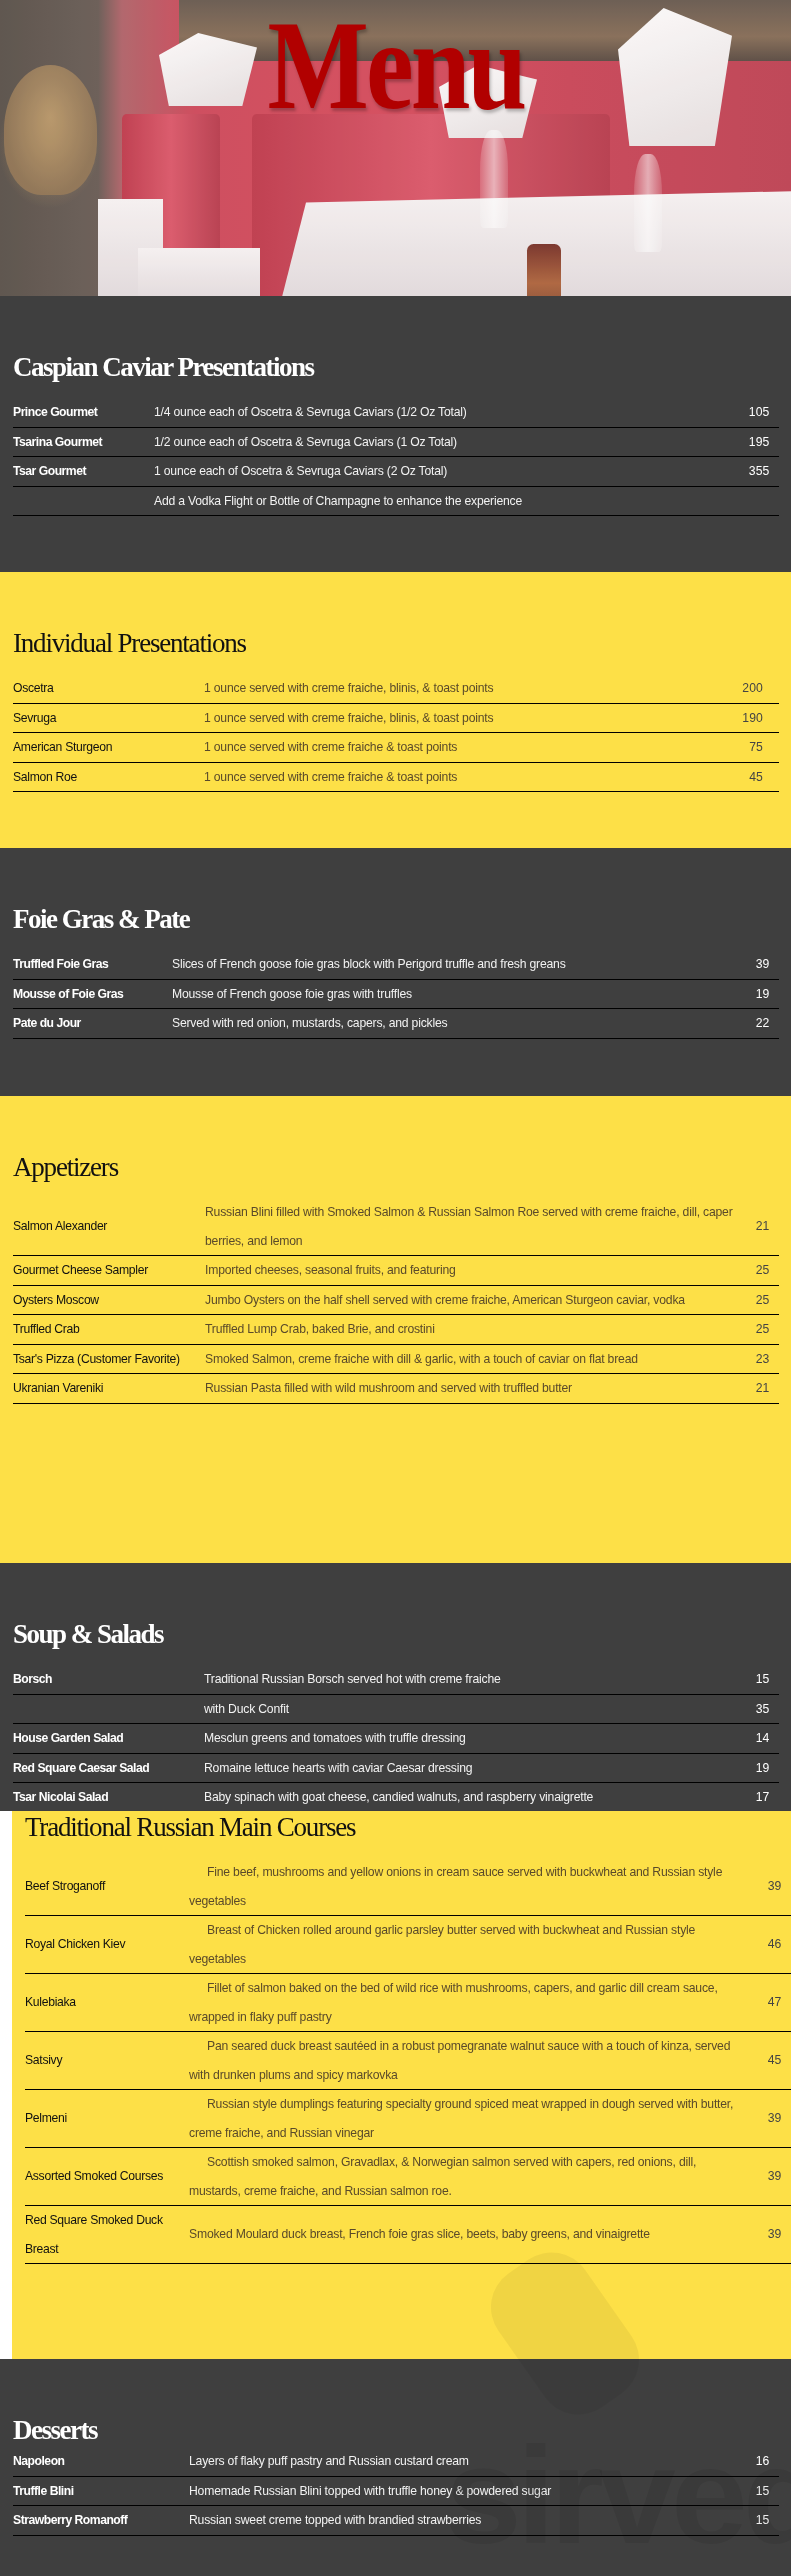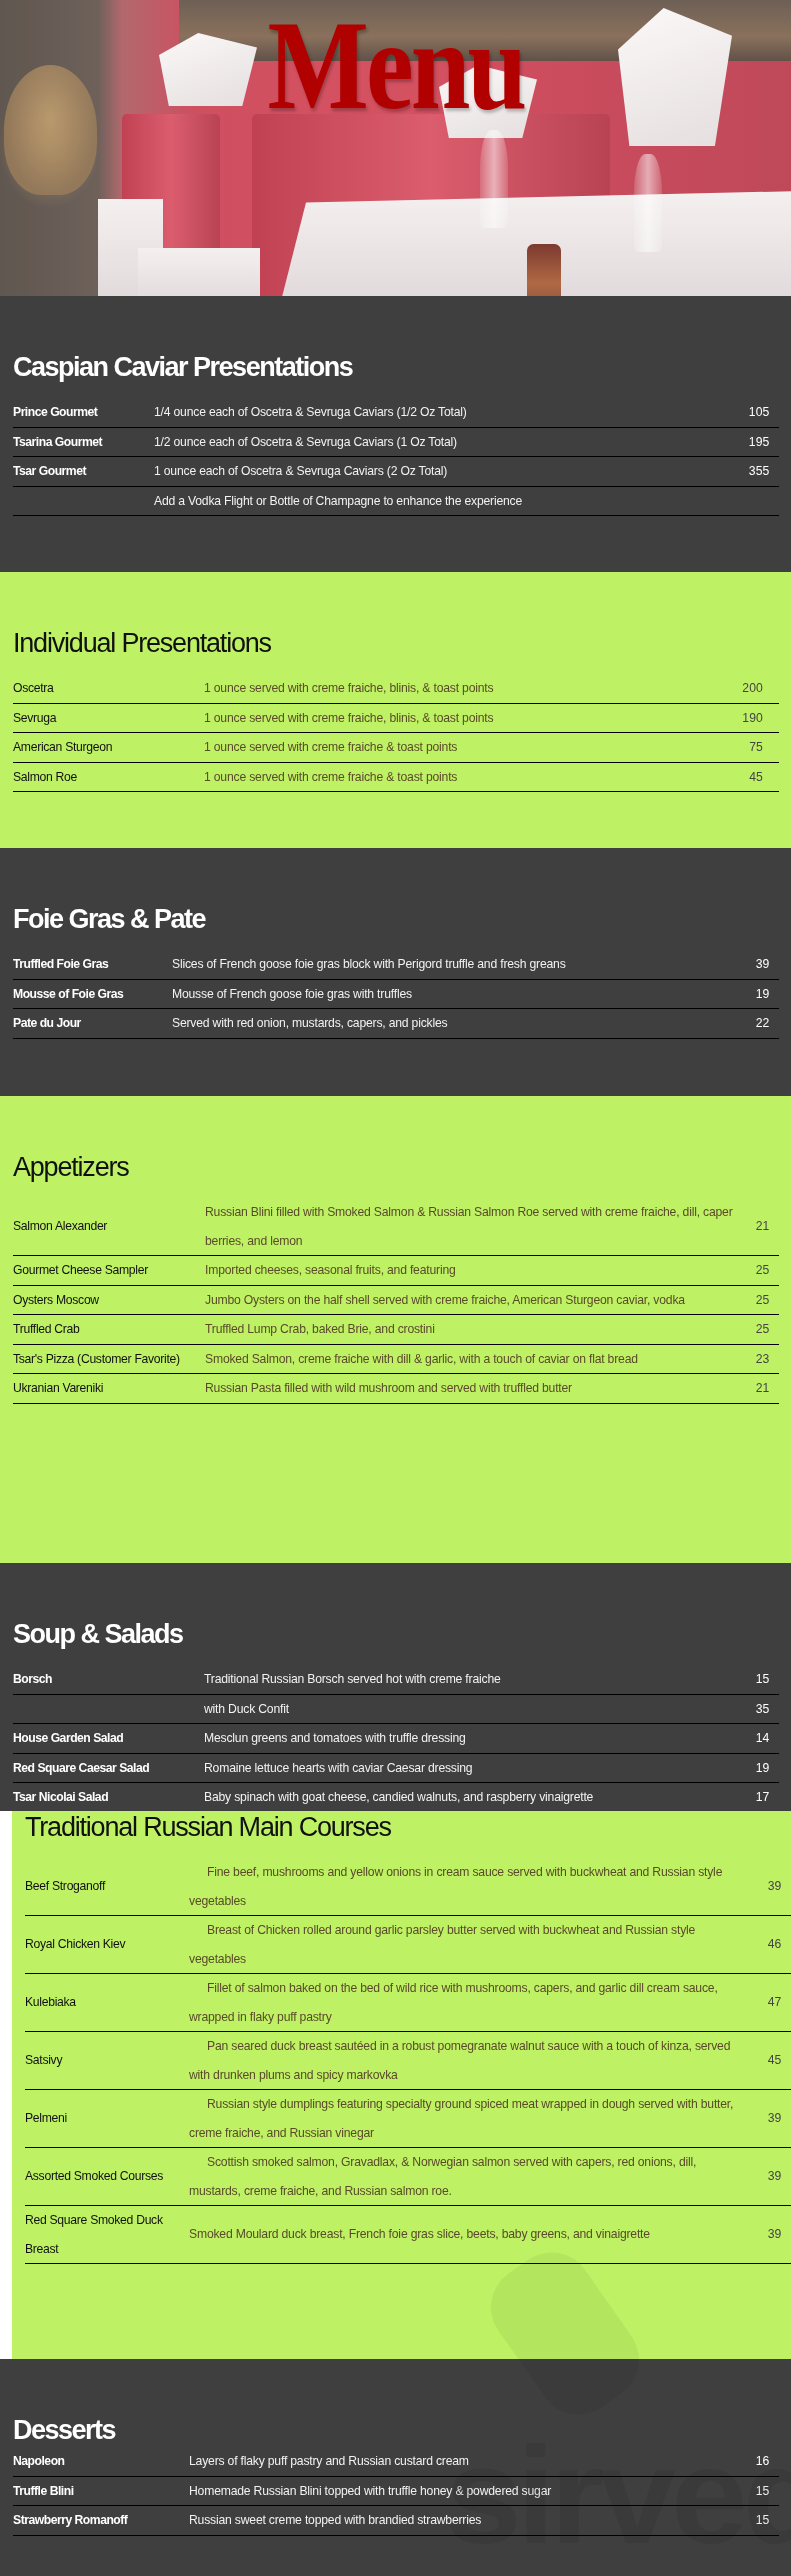--- a/index.html
+++ b/index.html
@@ -29,23 +29,23 @@
   .hero-title {
     position: absolute; left: 0; right: 0; top: 4.1px; text-align: center;
     font-family: "Liberation Serif", serif; font-weight: bold;
     font-size: 122px; line-height: 122px; color: #b10000;
     letter-spacing: -3.3px; transform: scaleX(0.88) scaleY(1.05);
     text-shadow: 1.6px 2.4px 3.3px rgba(0,0,0,0.25);
   }
 
   .section { position: relative; width: 792px; padding: 0 13px; }
   .section.dark { background: #3f3f3f; color: #fff; }
-  .section.light { background: #bef264; color: #111; }
+  .section.light { background: #fde047; color: #111; }
   .section-title {
-    font-family: Liberation Sans, sans-serif; font-weight: normal;
+    font-family: Liberation Serif, serif; font-weight: normal;
     font-size: 27px; letter-spacing: -1.2px; line-height: 33px;
   }
   .section.dark .section-title { font-weight: bold; letter-spacing: -1.5px; }
   .menu-table { width: 766px; border-collapse: collapse; }
   .menu-table tr { border-bottom: 1.6px solid #000; }
   .menu-table td { vertical-align: middle; font-size: 12.2px; line-height: 28.5px; padding: 0; }
   .item-name { font-weight: normal; letter-spacing: -0.3px; }
   .section.dark .item-name { font-weight: bold; letter-spacing: -0.5px; }
   .item-desc { letter-spacing: -0.2px; }
   .section.dark .item-desc { color: #f2f2f2; }

